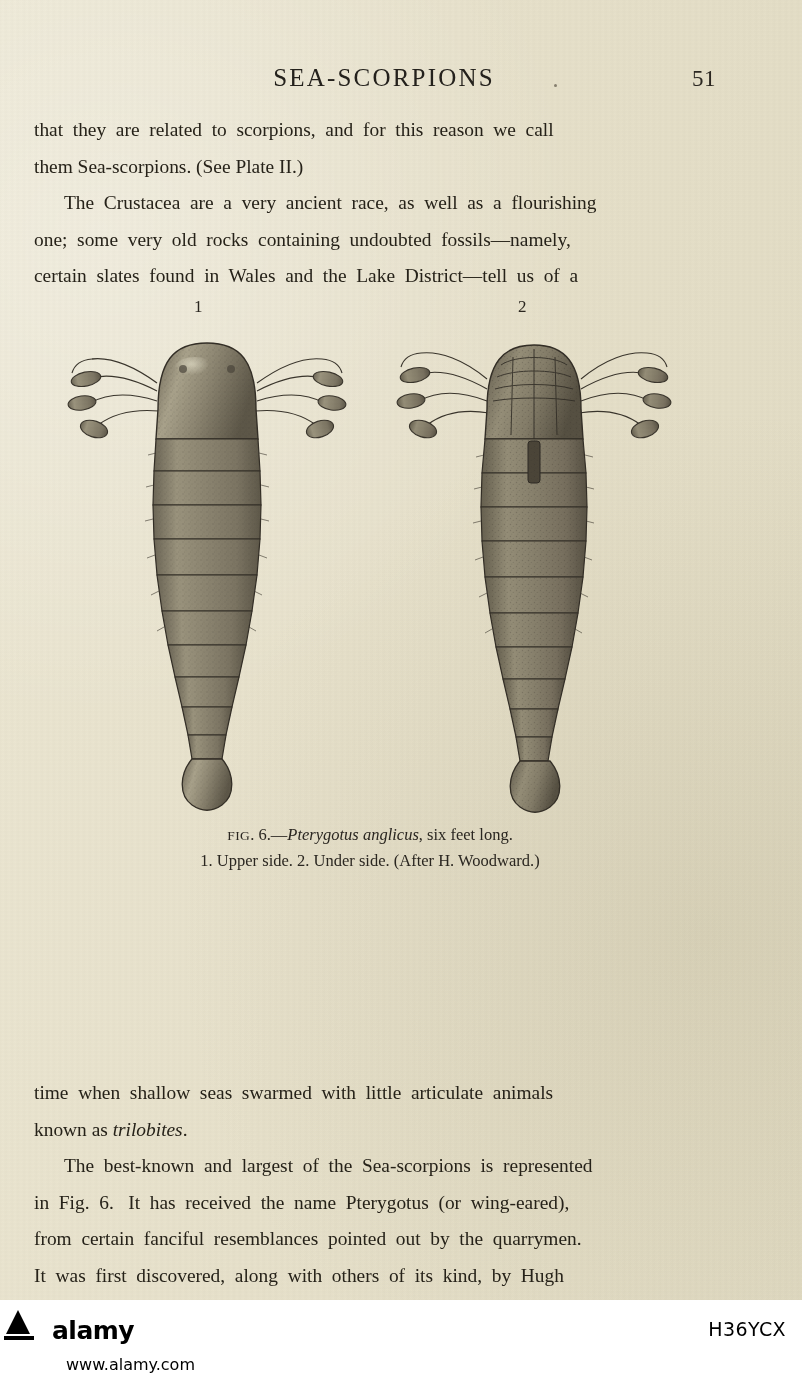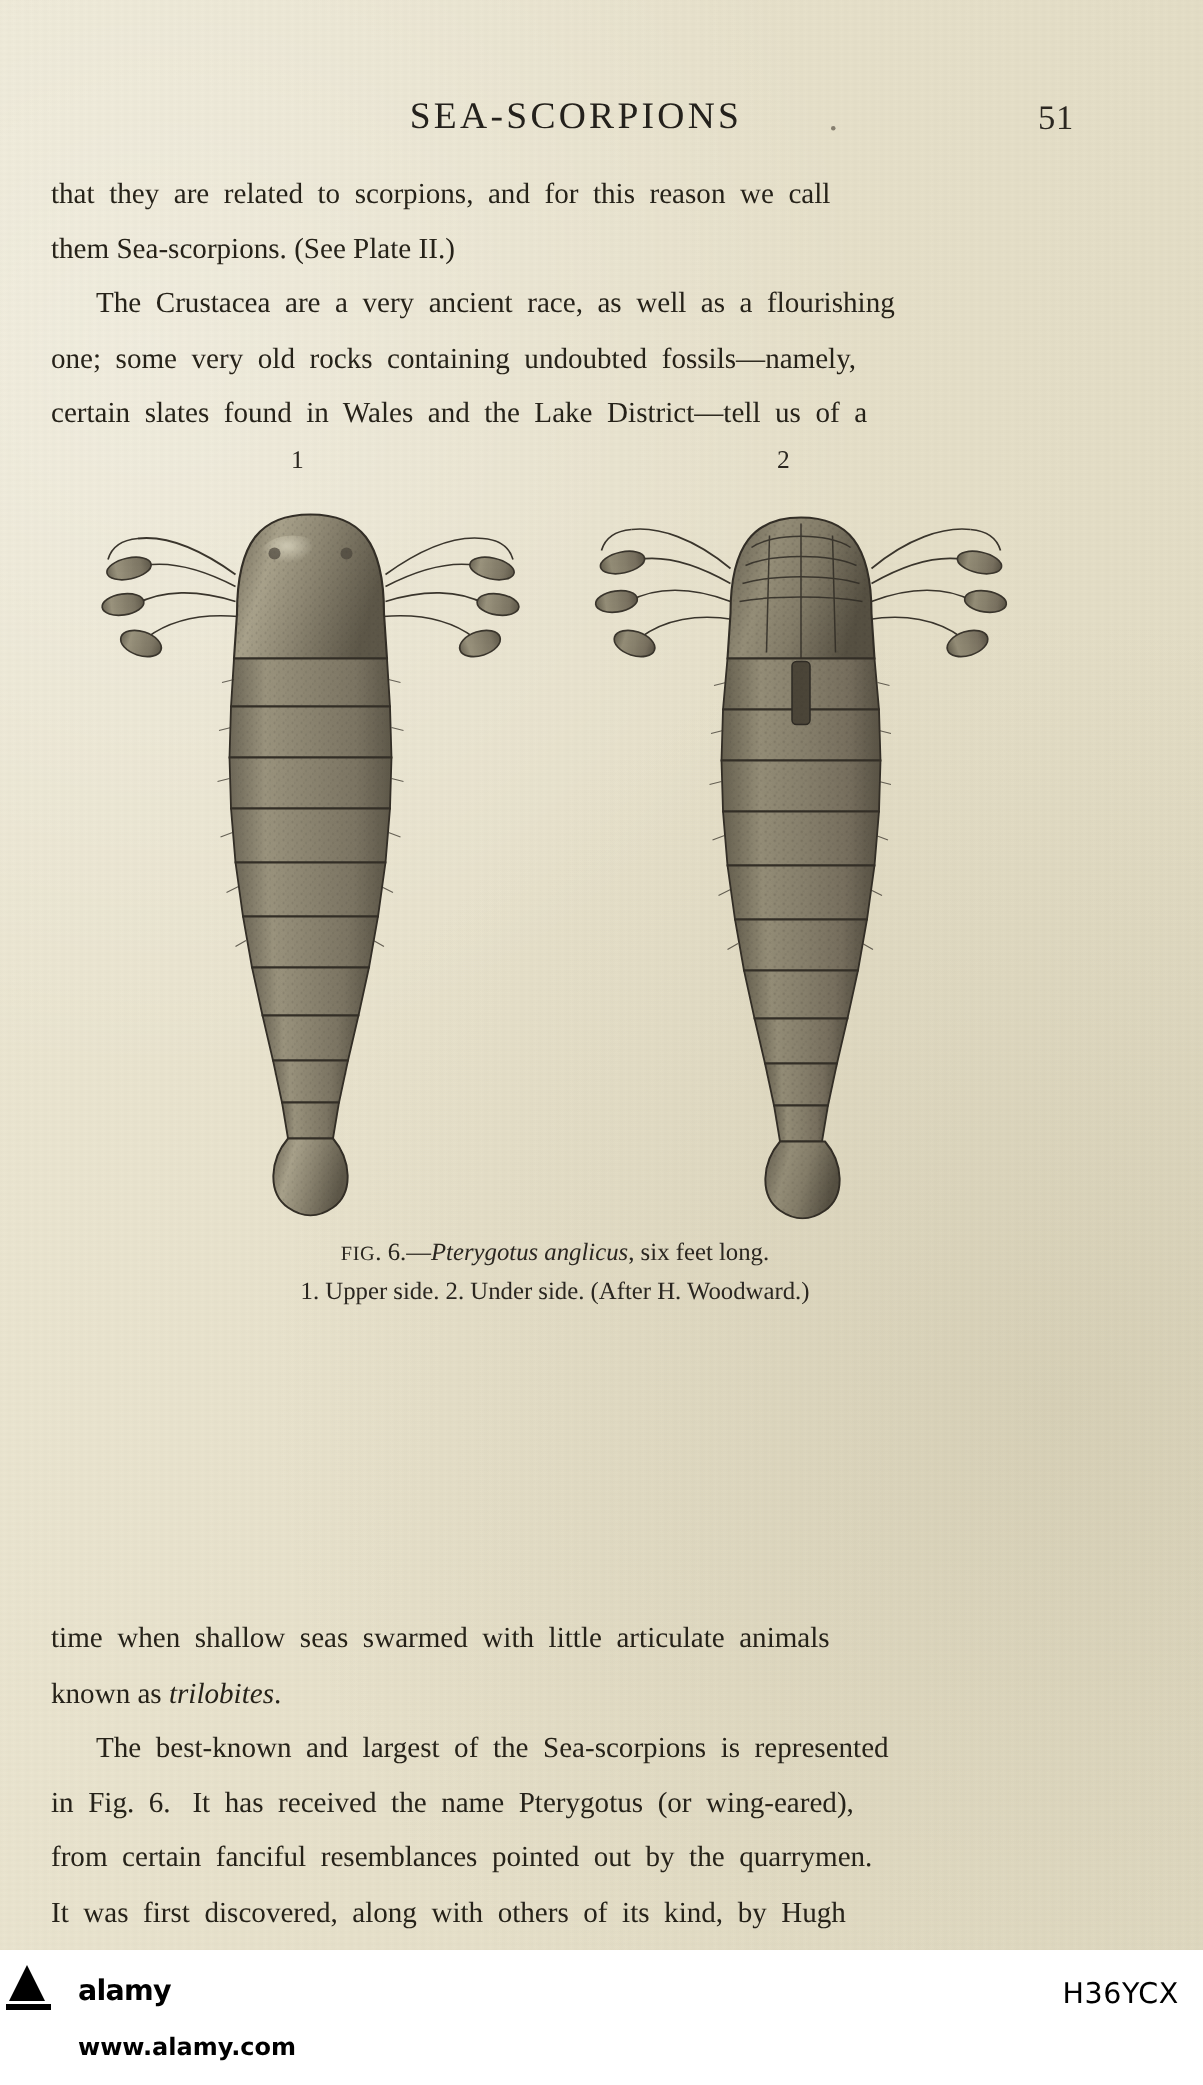--- a/index.html
+++ b/index.html
@@ -152,21 +152,21 @@
     top: 1300px;
     width: 802px;
     height: 90px;
     background: #ffffff;
   }
   .alamy-logo {
     position: absolute;
     left: 18px;
     top: 16px;
     font-family: "DejaVu Sans", sans-serif;
-    font-size: 19px;
+    font-size: 25px;
     font-weight: bold;
     color: #000;
     letter-spacing: -0.5px;
   }
   .alamy-url {
     position: absolute;
     left: 18px;
     top: 55px;
     font-family: "DejaVu Sans", sans-serif;
     font-size: 16px;
@@ -413,15 +413,15 @@
   </div>
 </div>
 
 <div class="footer">
   <svg class="alamy-mark" viewBox="0 0 48 48">
     <rect x="0" y="0" width="48" height="48" fill="#ffffff"></rect>
     <path d="M6 34 L18 10 L30 34 Z" fill="#000000"></path>
     <rect x="4" y="36" width="30" height="4" fill="#000000"></rect>
   </svg>
   <div class="alamy-logo" style="left:52px;">alamy</div>
-  <div class="alamy-url" style="left:52px;font-weight:bold;">www.alamy.com</div>
+  <div class="alamy-url" style="left:66px;">www.alamy.com</div>
   <div class="alamy-id">H36YCX</div>
 </div>
 
 </body></html>

